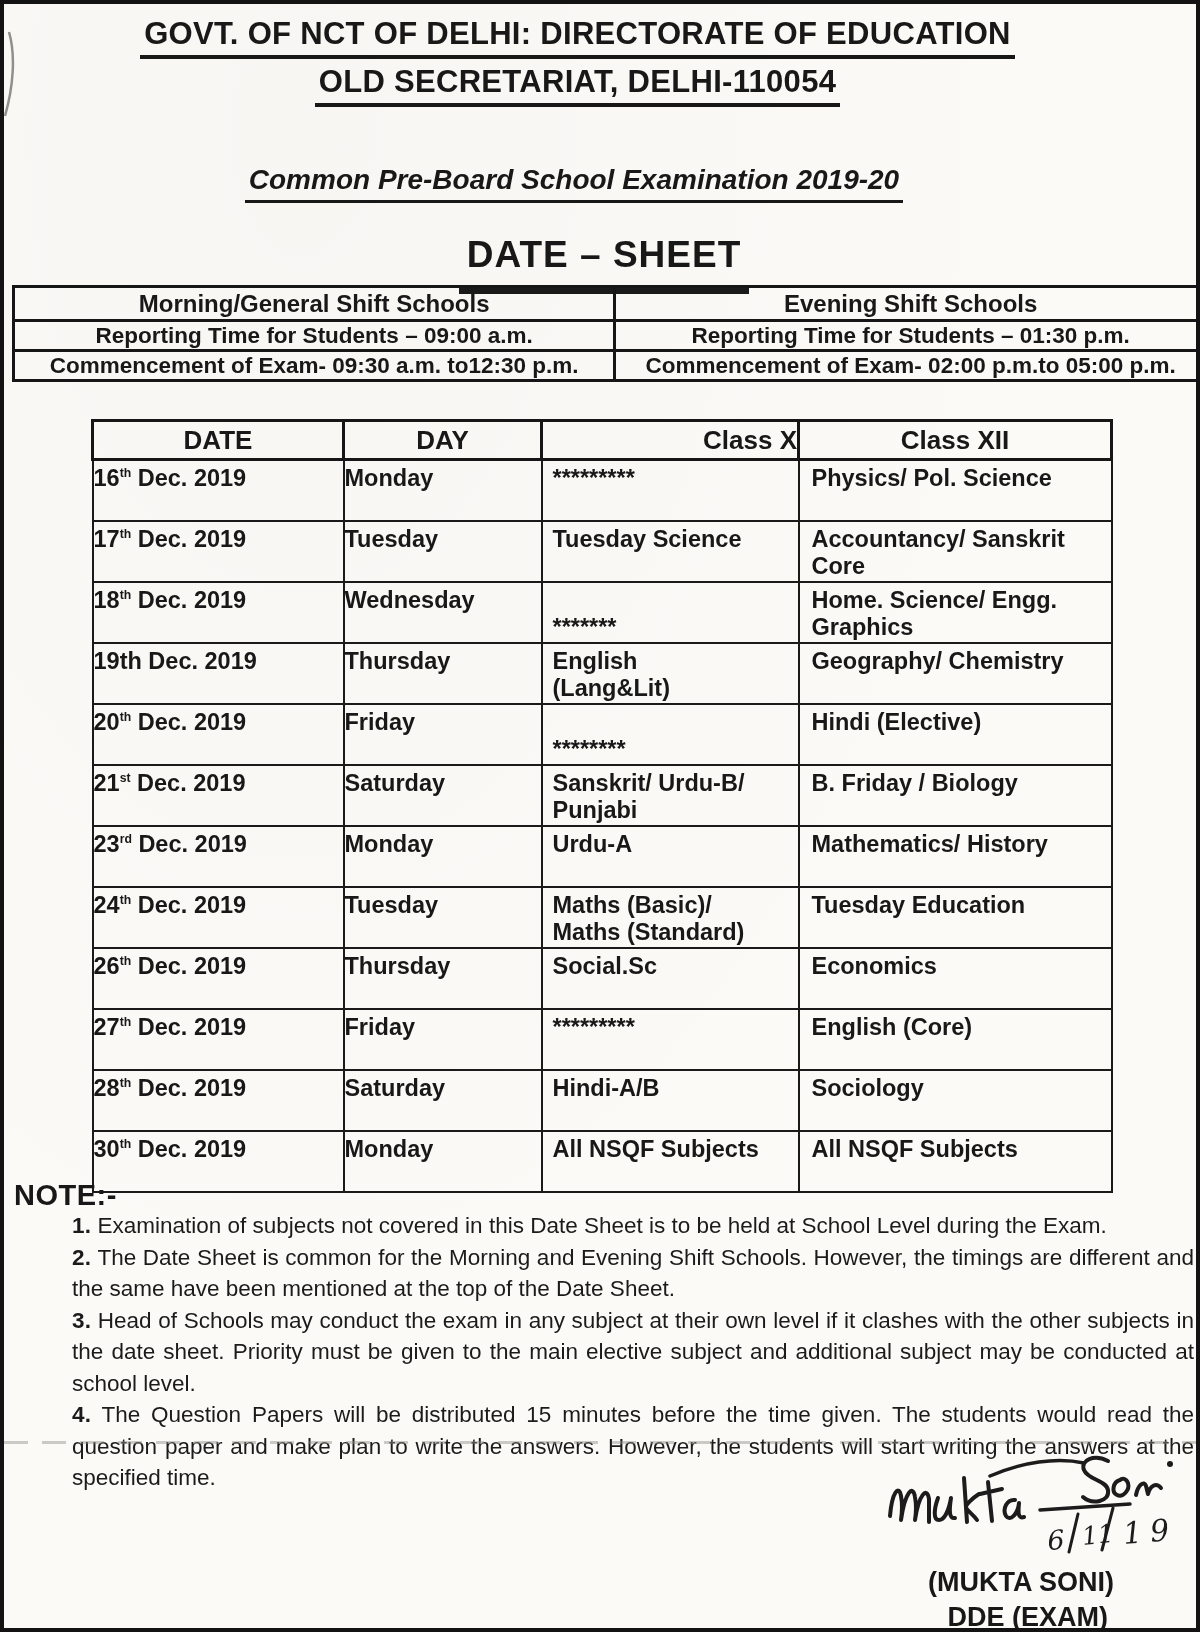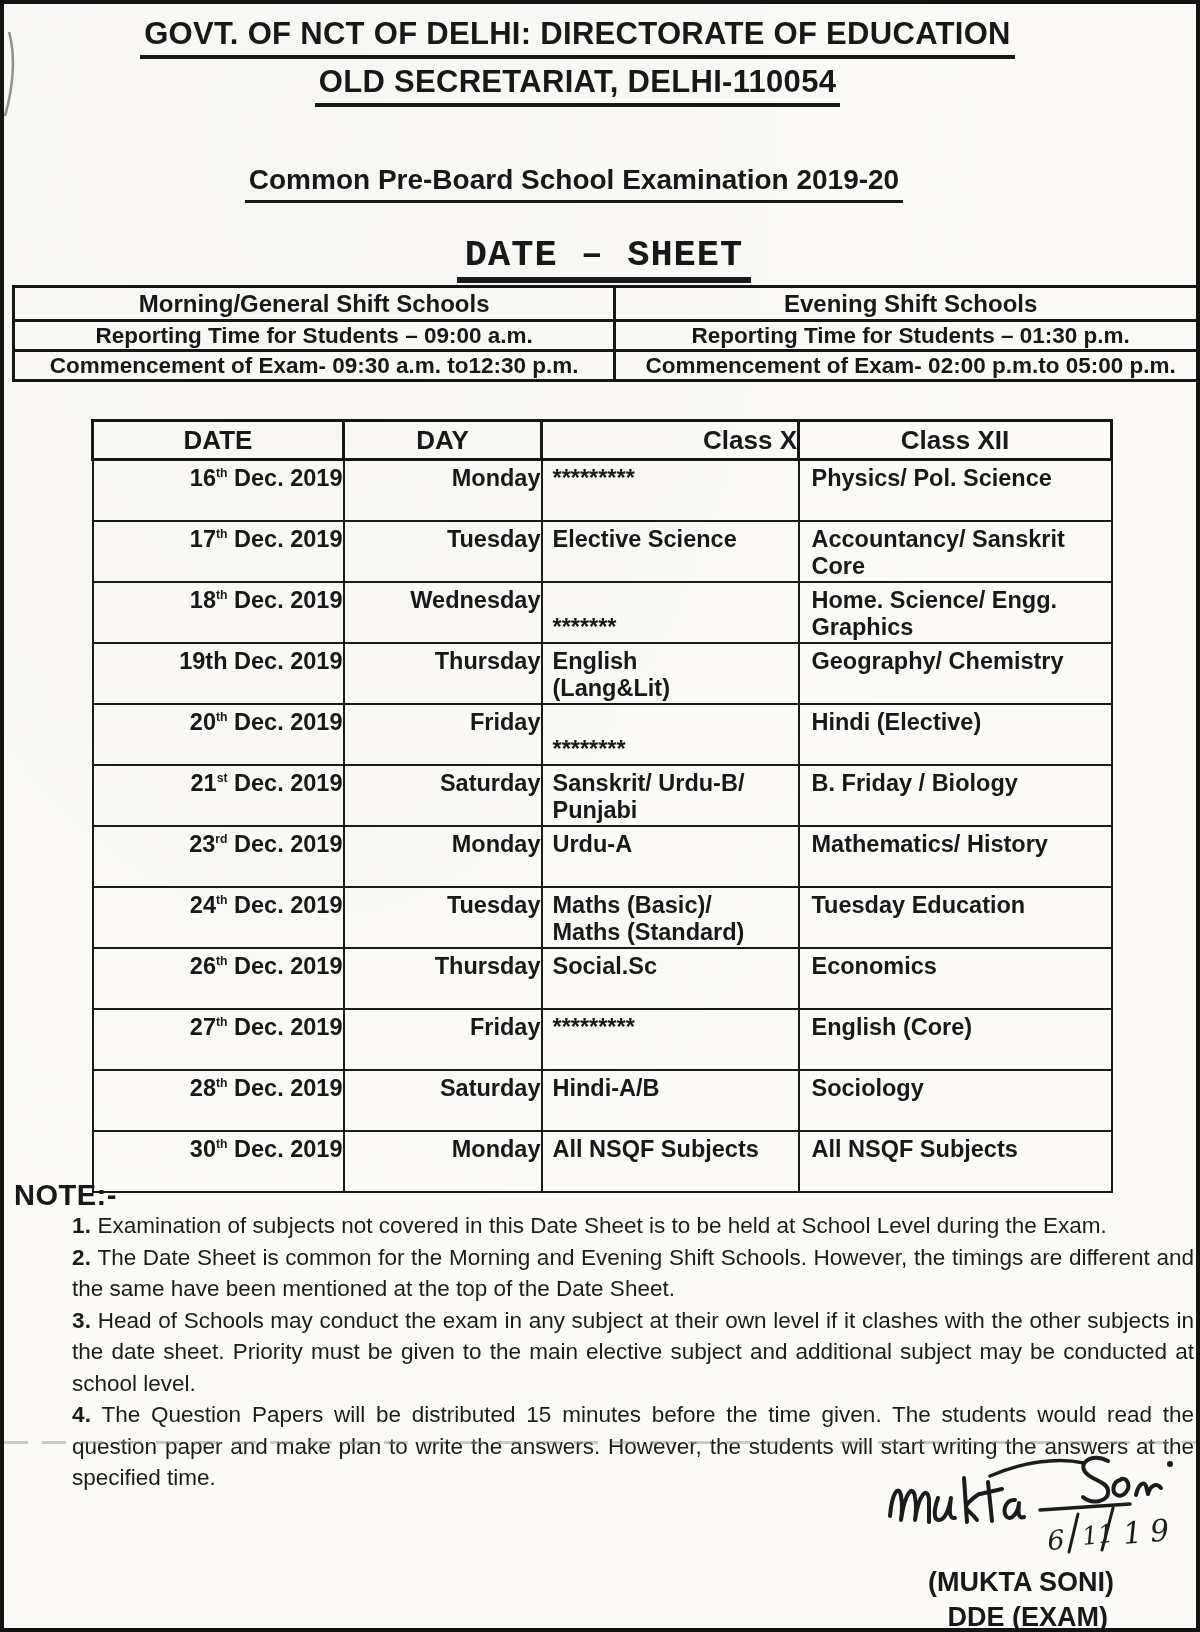--- a/index.html
+++ b/index.html
@@ -9,29 +9,29 @@
     background: radial-gradient(ellipse at 25% 8%, rgba(0,0,0,0.015), transparent 60%), #fbfaf7;
     font-family:"Liberation Sans", sans-serif; color:#181818; overflow:hidden;
   }
   
   .doc-header { position:absolute; top:12px; left:0; width:1140px; text-align:center; }
   .hrow { margin-bottom:5px; }
   .hline {
     display:inline-block; font-weight:bold; font-size:31px; letter-spacing:.3px;
     border-bottom:4px solid #181818; padding:0 4px 3px;margin-left:7px;
   }
-  .exam-title-wrap { position:absolute; top:160px; left:0; width:1140px; text-align:center; }
+  .exam-title-wrap { position:absolute; top:160px; left:0; width:1140px; text-align:center;font-style:italic; }
   .exam-title {
     display:inline-block; font-weight:bold; font-size:28px;
     border-bottom:3px solid #181818; padding:0 4px 4px;
   }
   .sheet-title-wrap { position:absolute; top:230px; left:0; width:1200px; text-align:center; }
   .sheet-title {
     display:inline-block; font-weight:bold; font-size:37px; letter-spacing:1px;
-    border-bottom:6px solid #1a1a1a; padding:0 8px 1px;font-family:Liberation Mono, monospace;
+    border-bottom:6px solid #1a1a1a; padding:0 8px 12px;
   }
   
   .shift-table {
     position:absolute; top:281px; left:8px; width:1196px;
     border-collapse:collapse; table-layout:fixed;
   }
   .shift-table col.c1 { width:50.4%; } .shift-table col.c2 { width:49.6%; }
   .shift-table th, .shift-table td {
     border:3px solid #161616; text-align:center; font-weight:bold; padding:0;
   }
@@ -45,21 +45,21 @@
   .main-table col.w1 { width:251px; } .main-table col.w2 { width:198px; }
   .main-table col.w3 { width:257px; } .main-table col.w4 { width:313px; }
   .main-table th {
     border:3px solid #161616; font-size:26px; font-weight:bold; height:36px; padding:0;
   }
   .main-table td {
     border:2.5px solid #1a1a1a; font-size:23.5px; font-weight:bold;
     vertical-align:top; padding:4px 0 0 0; height:55px;
   }
   .main-table th.c-x { text-align:right; padding-left:10px; }
-  .c-date, .c-day { text-align:right; }
+  .c-date, .c-day { text-align:left; }
   td.c-x { text-align:left; padding-left:10px; }
   td.c-xii { text-align:left; padding-left:12px; }
   .main-table sup { font-size:0.52em; vertical-align:super; line-height:0; }
   .cell-line { line-height:27px; min-height:27px; }
   
   .notes { position:absolute; top:1176px; left:10px; width:1180px; }
   .notes-heading { font-size:29px; font-weight:bold; letter-spacing:.5px; line-height:30px; }
   .note-item {
     margin:0 0 0 58px; font-size:22.5px; line-height:31.5px;
     text-align:justify; color:#1b1b1b;
@@ -149,21 +149,21 @@
             <div class="cell-line">*********</div>
           </td>
           <td class="c-xii">
             <div class="cell-line">Physics/ Pol. Science</div>
           </td>
         </tr>
         <tr>
           <td class="c-date">17<sup>th</sup> Dec. 2019</td>
           <td class="c-day">Tuesday</td>
           <td class="c-x">
-            <div class="cell-line">Elective Science</div>
+            <div class="cell-line">Tuesday Science</div>
           </td>
           <td class="c-xii">
             <div class="cell-line">Accountancy/ Sanskrit</div>
             <div class="cell-line">Core</div>
           </td>
         </tr>
         <tr>
           <td class="c-date">18<sup>th</sup> Dec. 2019</td>
           <td class="c-day">Wednesday</td>
           <td class="c-x">

